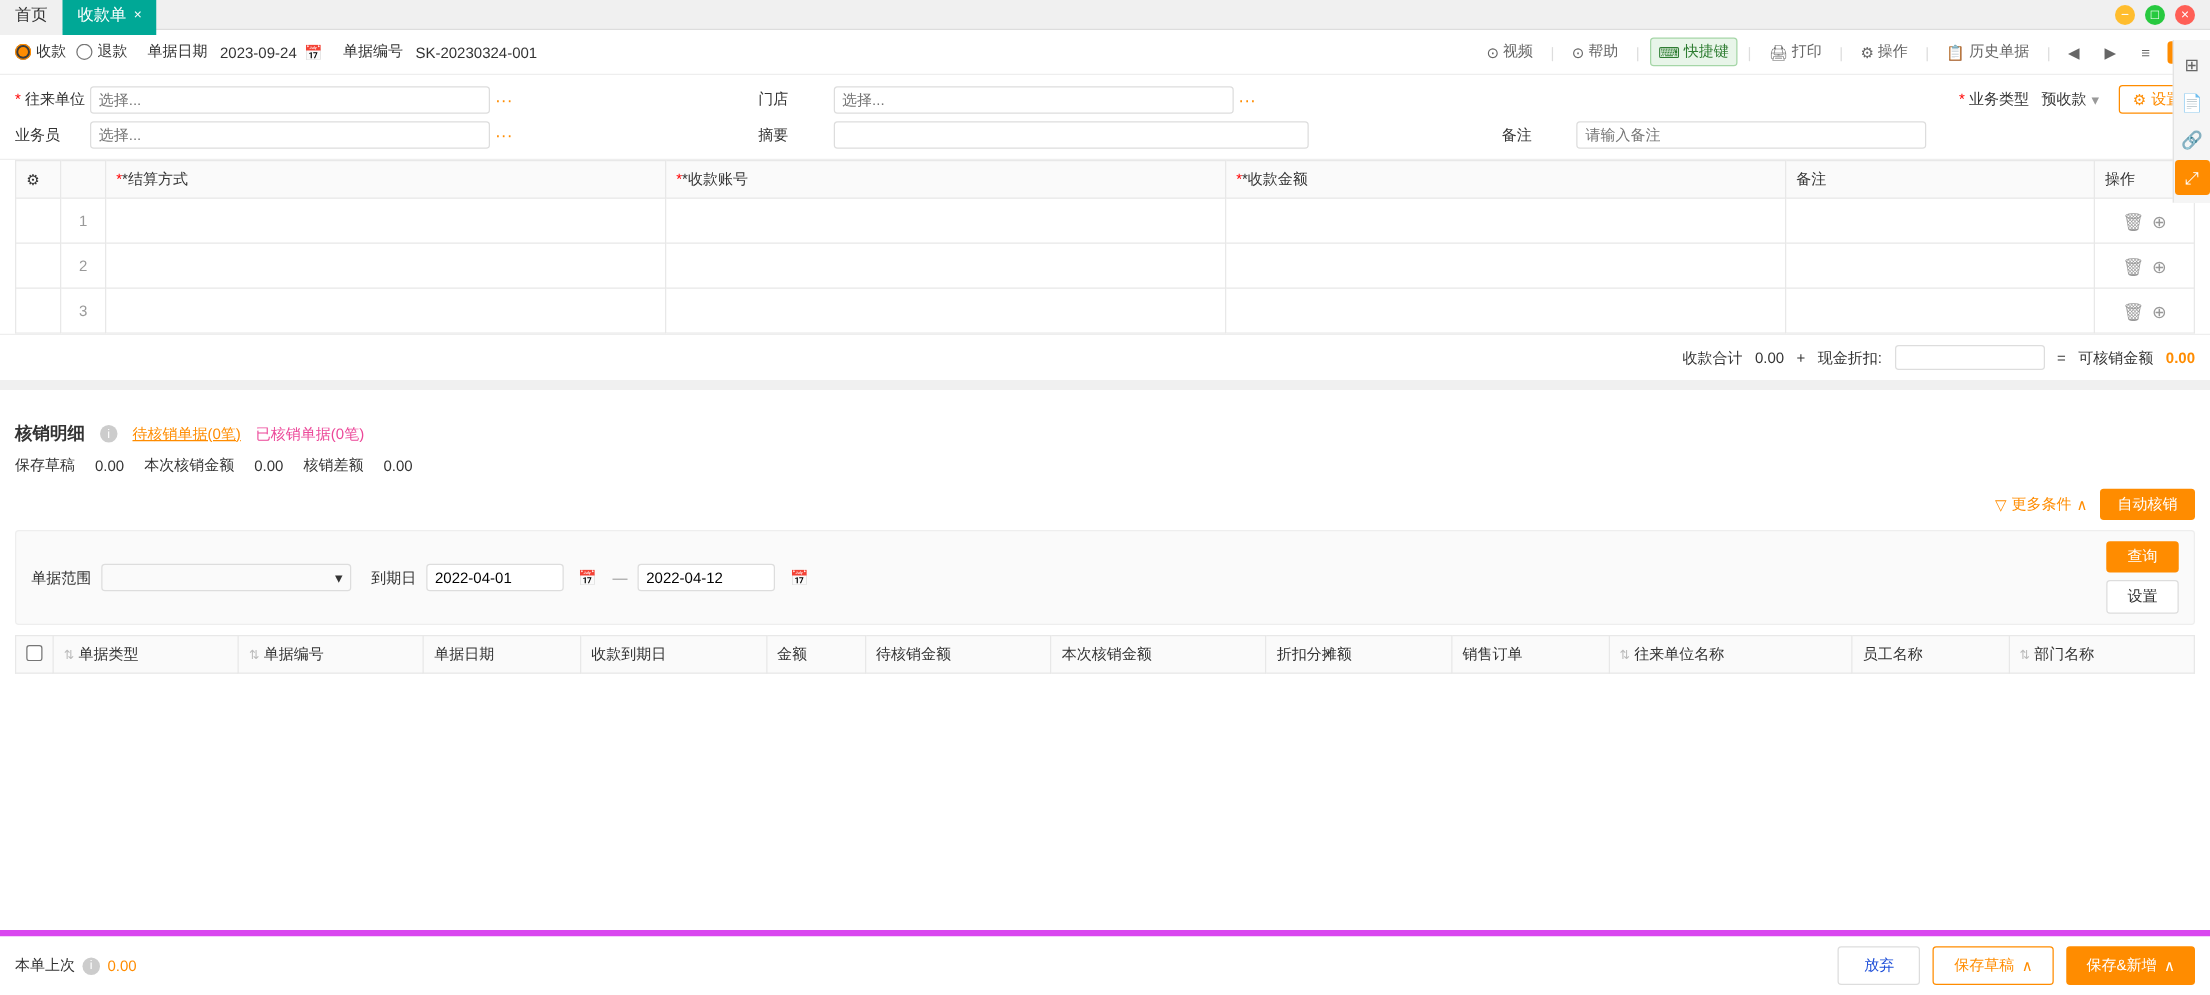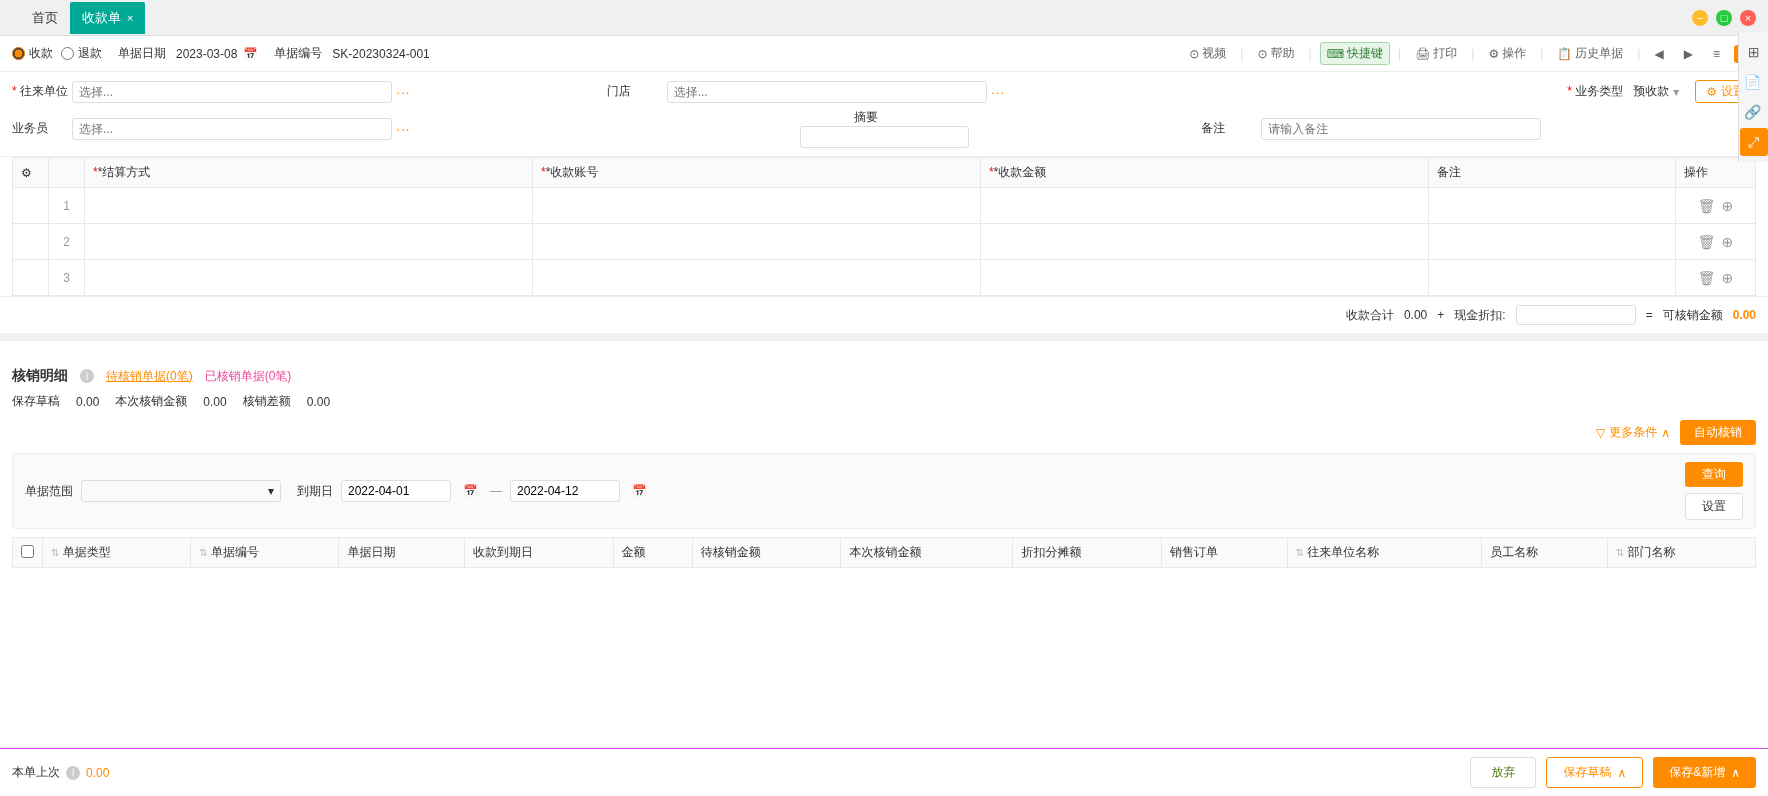--- a/index.html
+++ b/index.html
@@ -1,22 +1,21 @@
 <!DOCTYPE html>
 <html><head>
   <meta charset="utf-8">
   <style>
     * { box-sizing: border-box; margin: 0; padding: 0; }
     body { font-family: 'Microsoft YaHei', Arial, sans-serif; font-size: 12px; background: #f0f0f0; color: #333; overflow: hidden; }
 
     
     .tab-bar {
-      display: flex; align-items: center; background: #f0f0f0; height: 36px;
+      display: flex; align-items: center; background: #f0f0f0; height: 24px;
       border-bottom: 1px solid #ddd;
-      padding-left: 20px;
     }
     .tab-item {
       padding: 0 12px; height: 32px; display: flex; align-items: center; cursor: pointer;
       font-size: 13px; color: #333; background: #f0f0f0;
     }
     .tab-item.active {
       background: #00a896; color: #fff; border-radius: 2px 2px 0 0;
     }
     .tab-close {
       margin-left: 6px; font-size: 11px; cursor: pointer; color: #fff;
@@ -173,28 +172,28 @@
     .detail-table th {
       background: #fafafa; border: 1px solid #e8e8e8; padding: 6px 8px;
       text-align: left; font-weight: normal; color: #333; white-space: nowrap;
     }
     .detail-table th.sortable { cursor: pointer; }
     .sort-icon { color: #bbb; font-size: 10px; }
 
     
     .bottom-bar {
       position: fixed; bottom: 0; left: 0; right: 0; background: #fff;
-      border-top: 1px solid #d946ef; padding: 8px 12px;
+      border-top: 5px solid #d946ef; padding: 8px 12px;
       display: flex; align-items: center; justify-content: space-between;
       z-index: 100;
     }
     .bottom-left { display: flex; align-items: center; gap: 6px; font-size: 12px; }
     .bottom-right { display: flex; gap: 10px; }
     .btn-abandon {
-      background: #fff; border: 1px solid #ddd; color: #4d7c0f; border-radius: 3px;
+      background: #fff; border: 1px solid #ddd; color: #1d4ed8; border-radius: 3px;
       padding: 6px 20px; cursor: pointer; font-size: 12px; margin-left: 12px;
     }
     .btn-save-draft {
       background: #fff; border: 1px solid #ff8c00; color: #ff8c00; border-radius: 3px;
       padding: 6px 16px; cursor: pointer; font-size: 12px;
       display: flex; align-items: center; gap: 6px;
     }
     .btn-save-new {
       background: #ff8c00; color: #fff; border: none; border-radius: 3px;
       padding: 6px 16px; cursor: pointer; font-size: 12px;
@@ -239,21 +238,21 @@
         <input type="radio" name="type" checked="" class="radio-input" style="">
         <span>收款</span>
       </label>
       <label class="radio-label">
         <input type="radio" name="type" class="radio-input" style="">
         <span>退款</span>
       </label>
     </div>
     <div class="toolbar-field">
       <span>单据日期</span>
-      <span style="margin-left:4px;">2023-03-08</span>
+      <span style="margin-left:4px;">2023-09-24</span>
       <span class="calendar-icon">📅</span>
     </div>
     <div class="toolbar-field">
       <span>单据编号</span>
       <span style="margin-left:4px;">SK-20230324-001</span>
     </div>
     <div class="toolbar-actions">
       <div class="toolbar-btn">
         <span>⊙</span>
         <span>视频</span>
@@ -320,21 +319,21 @@
       </div>
     </div>
     <div class="form-row">
       <div class="form-field">
         <span class="form-label">业务员</span>
         <div class="form-input-wrap">
           <input class="form-input" placeholder="选择..." style="max-width: 320px;">
           <span class="more-btn">···</span>
         </div>
       </div>
-      <div class="form-field" style="margin-left:40px;flex-direction:column;">
+      <div class="form-field" style="margin-left:40px;">
         <span class="form-label">摘要</span>
         <div class="form-input-wrap">
           <input class="form-input" style="max-width: 380px;">
         </div>
       </div>
       <div class="form-field" style="margin-left:40px;">
         <span class="form-label">备注</span>
         <div class="form-input-wrap">
           <input class="form-input" placeholder="请输入备注" style="max-width: 280px;">
         </div>

